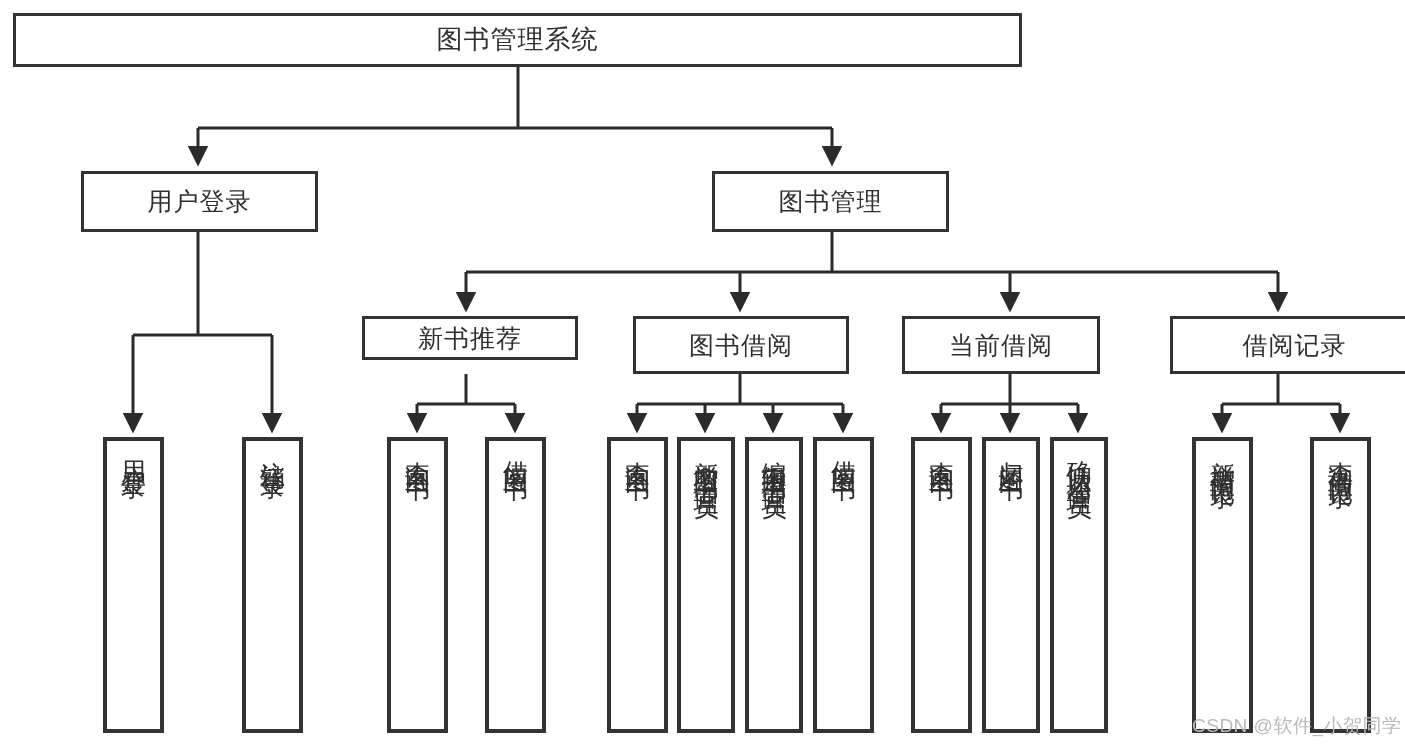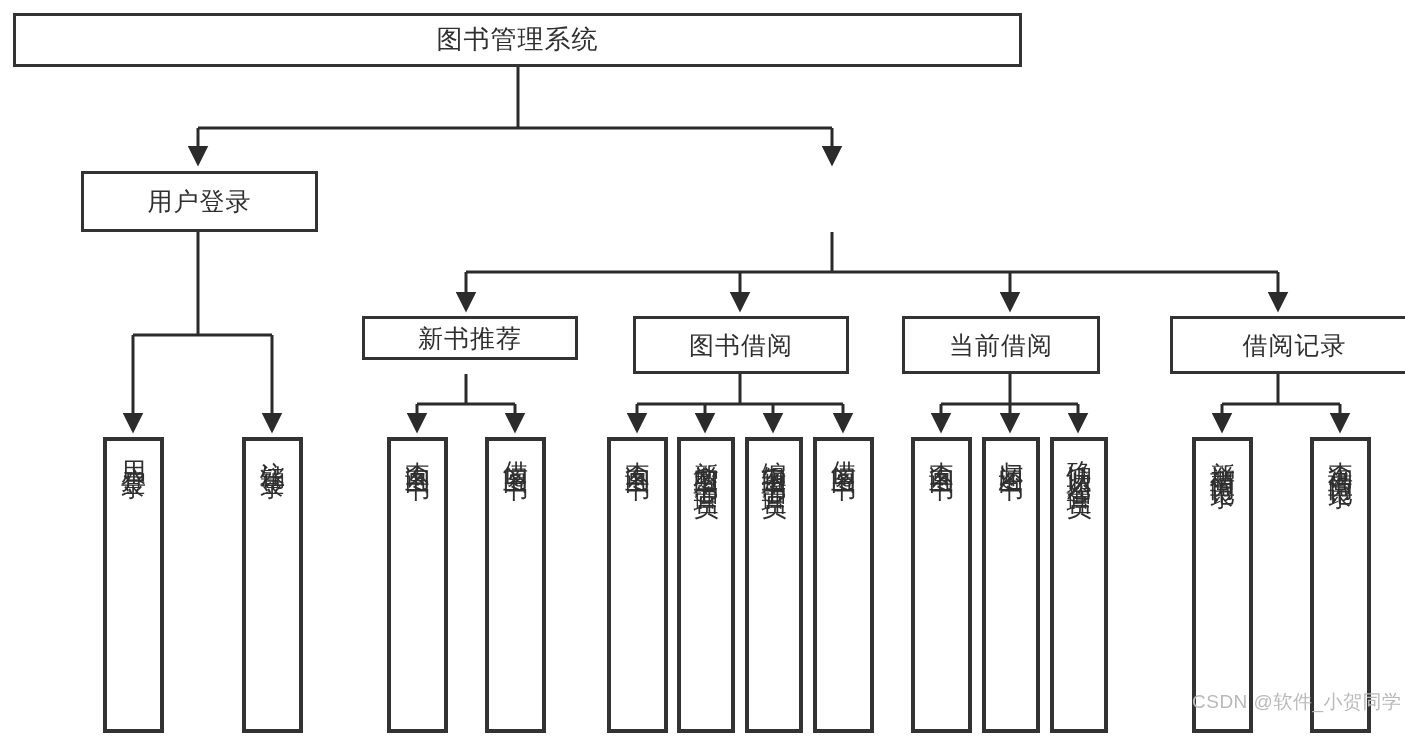--- a/index.html
+++ b/index.html
@@ -119,20 +119,23 @@
   </svg>
 
   <div class="node root" style="left:13px;top:13px;width:1009px;height:54px;">
     <span class="lbl">图书管理系统</span>
   </div>
 
   <div class="node branch" style="left:81px;top:171px;width:237px;height:61px;">
     <span class="lbl">用户登录</span>
   </div>
 
+  <div class="node branch" style="left:712px;top:171px;width:237px;height:61px;">
+    <span class="lbl">图书管理</span>
+  </div>
 
   <div class="node branch" style="left:362px;top:316px;width:216px;height:44px;">
     <span class="lbl">新书推荐</span>
   </div>
 
   <div class="node branch" style="left:633px;top:316px;width:216px;height:58px;">
     <span class="lbl">图书借阅</span>
   </div>
 
   <div class="node branch" style="left:902px;top:316px;width:198px;height:58px;align-items:center;">
@@ -188,15 +191,15 @@
   </div>
 
   <div class="node leaf" style="left:1192px;top:437px;width:61px;height:296px;">
     <span class="lbl">新增借阅记录</span>
   </div>
 
   <div class="node leaf" style="left:1310px;top:437px;width:61px;height:296px;">
     <span class="lbl">查询借阅记录</span>
   </div>
 
-  <div class="watermark" style="left:1192px;top:689px;">CSDN @软件_小贺同学</div>
+  <div class="watermark" style="left:1192px;top:713px;">CSDN @软件_小贺同学</div>
 
 </div>
 
 </body></html>

